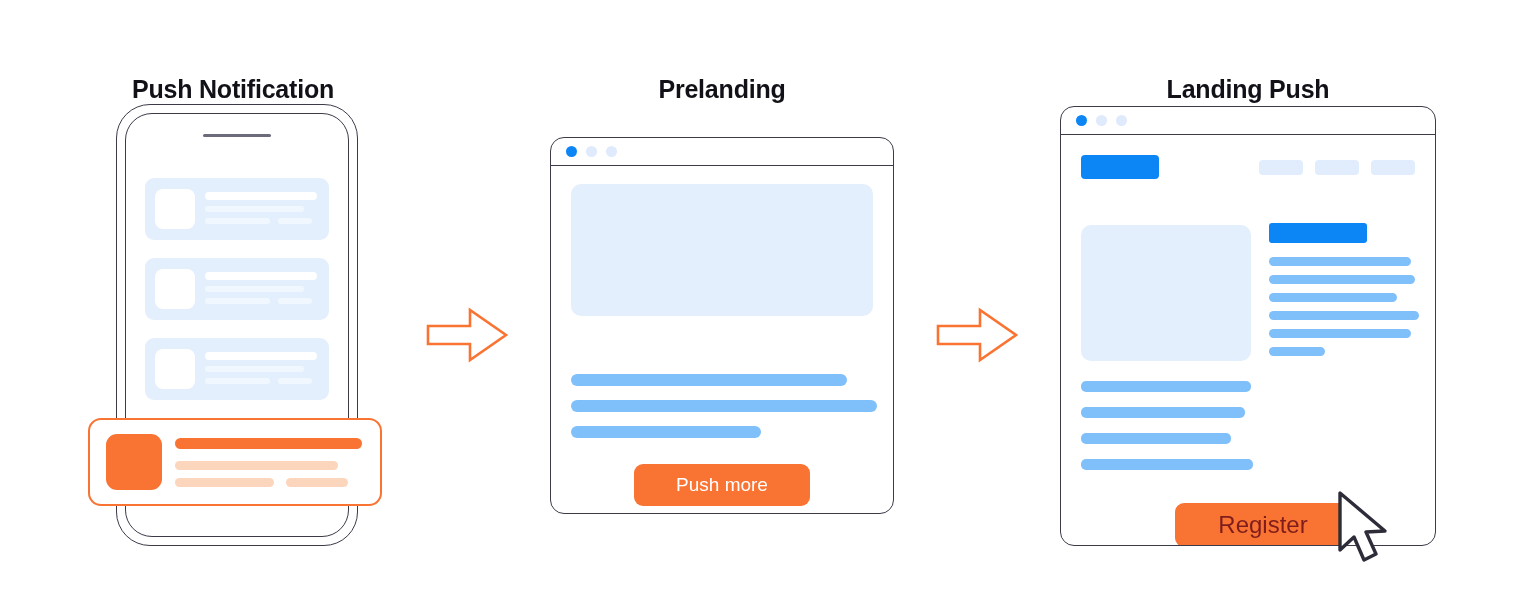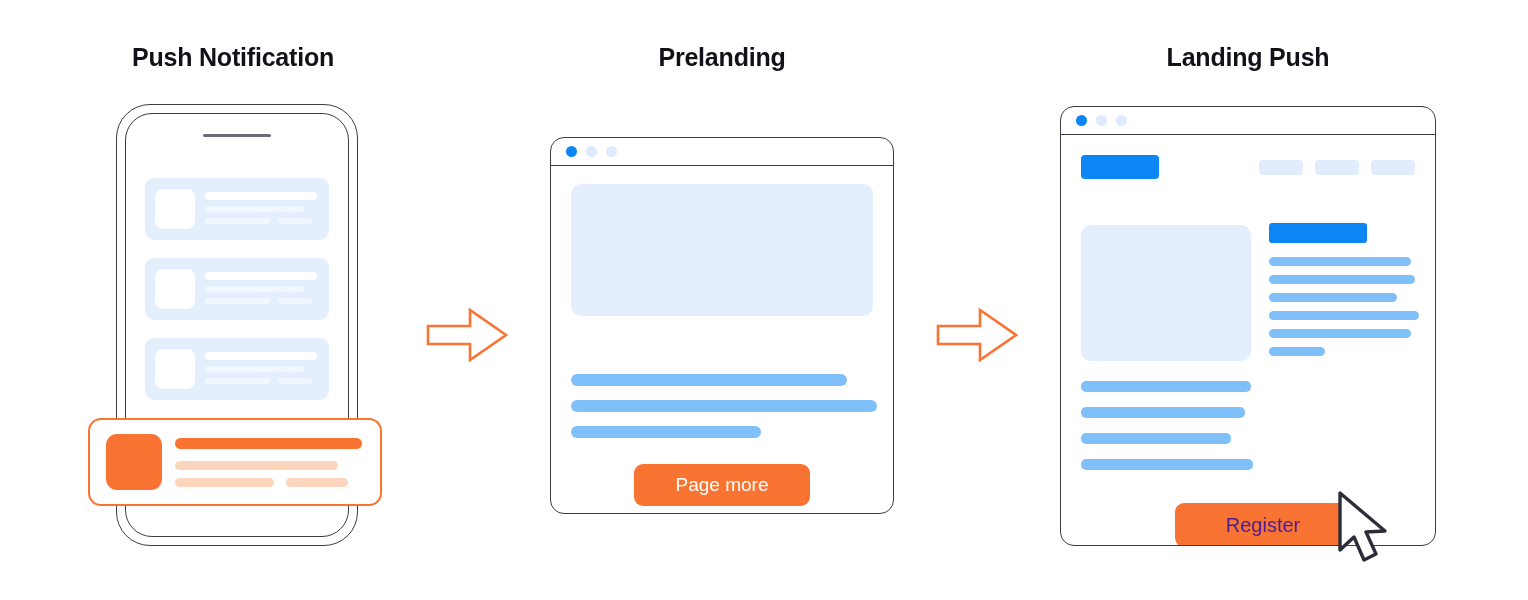--- a/index.html
+++ b/index.html
@@ -16,20 +16,21 @@
   }
 
   .stage-title {
     position: absolute;
     text-align: center;
     font-size: 25px;
     font-weight: bold;
     color: #111118;
     letter-spacing: -0.2px;
     white-space: nowrap;
+    margin-top: 32px;
   }
 
   
   .phone-outer {
     position: absolute;
     left: 116px;
     top: 104px;
     width: 242px;
     height: 442px;
     border: 1.6px solid #3b3b4a;
@@ -228,23 +229,23 @@
     position: absolute;
     left: 208px; top: 88px;
     width: 98px; height: 20px;
     background: #0d86f5;
     border-radius: 3px;
   }
   .lp-line { position: absolute; height: 9px; border-radius: 5px; background: #80c0fa; }
   .lp-btn {
     position: absolute;
     background: #f97432;
-    color: #4c1d95;
+    color: #7f1d1d;
     border-radius: 9px;
-    font-size: 20px;
+    font-size: 24px;
     display: flex;
     align-items: center;
     justify-content: center;
     border: none;
     font-family: "Liberation Sans", sans-serif;
     cursor: pointer;
   }
   .cursor {
     position: absolute;
     left: 1336px;
@@ -329,21 +330,21 @@
   <div class="browser-bar">
     <span class="dot active"></span>
     <span class="dot idle"></span>
     <span class="dot idle"></span>
   </div>
   <div class="browser-body">
     <div class="pl-hero"></div>
     <div class="pl-line" style="left:20px; top:208px; width:276px;"></div>
     <div class="pl-line" style="left:20px; top:234px; width:306px;"></div>
     <div class="pl-line" style="left:20px; top:260px; width:190px;"></div>
-    <button class="pl-btn" style="left:83px; top:298px; width:176px; height:42px;">Page more</button>
+    <button class="pl-btn" style="left:83px; top:298px; width:176px; height:42px;">Push more</button>
   </div>
 </div>
 
 <div class="flow-arrow" style="left:934px;">
   <svg width="86" height="60" viewBox="0 0 86 60">
     <path d="M4 21 L46 21 L46 5 L82 30 L46 55 L46 39 L4 39 Z" fill="none" stroke="#F97432" stroke-width="2.6" stroke-linejoin="miter"></path>
   </svg>
 </div>
 
 <div class="browser" id="landing">

